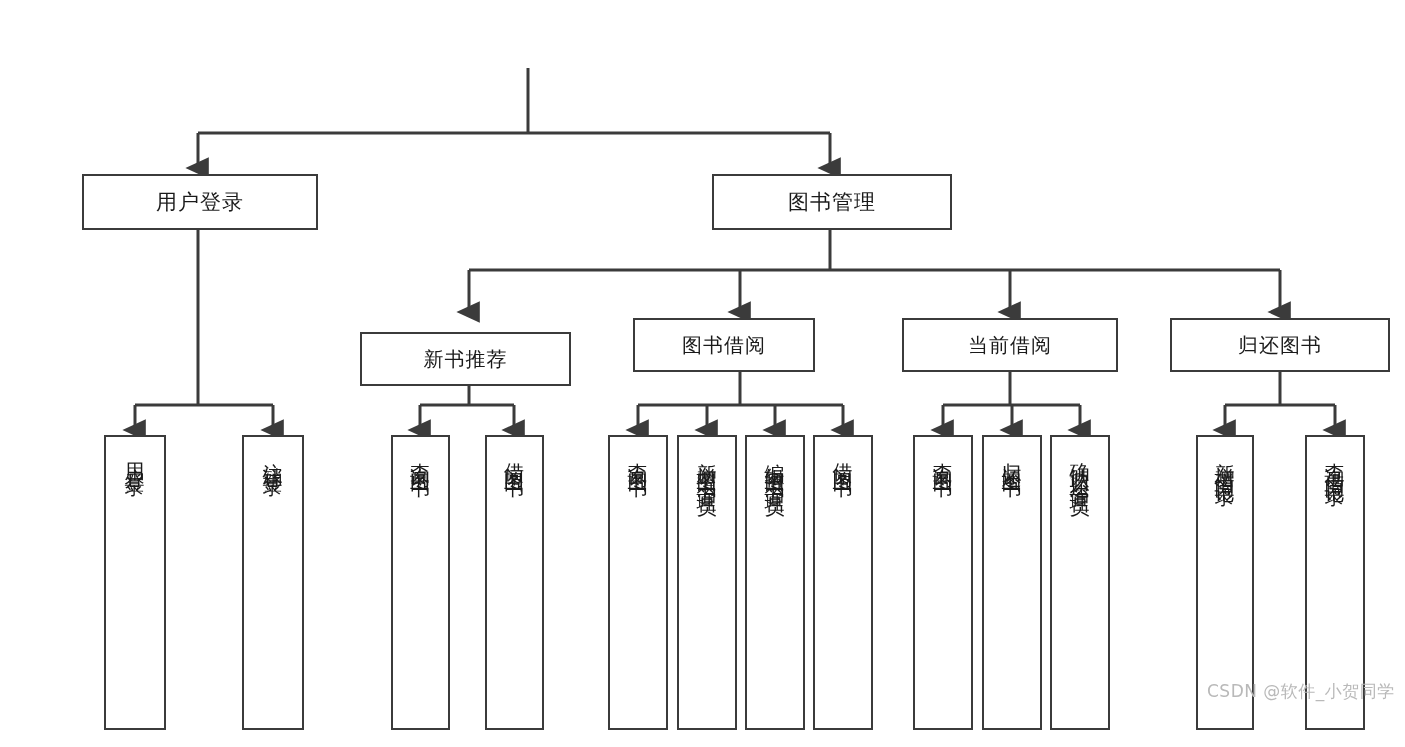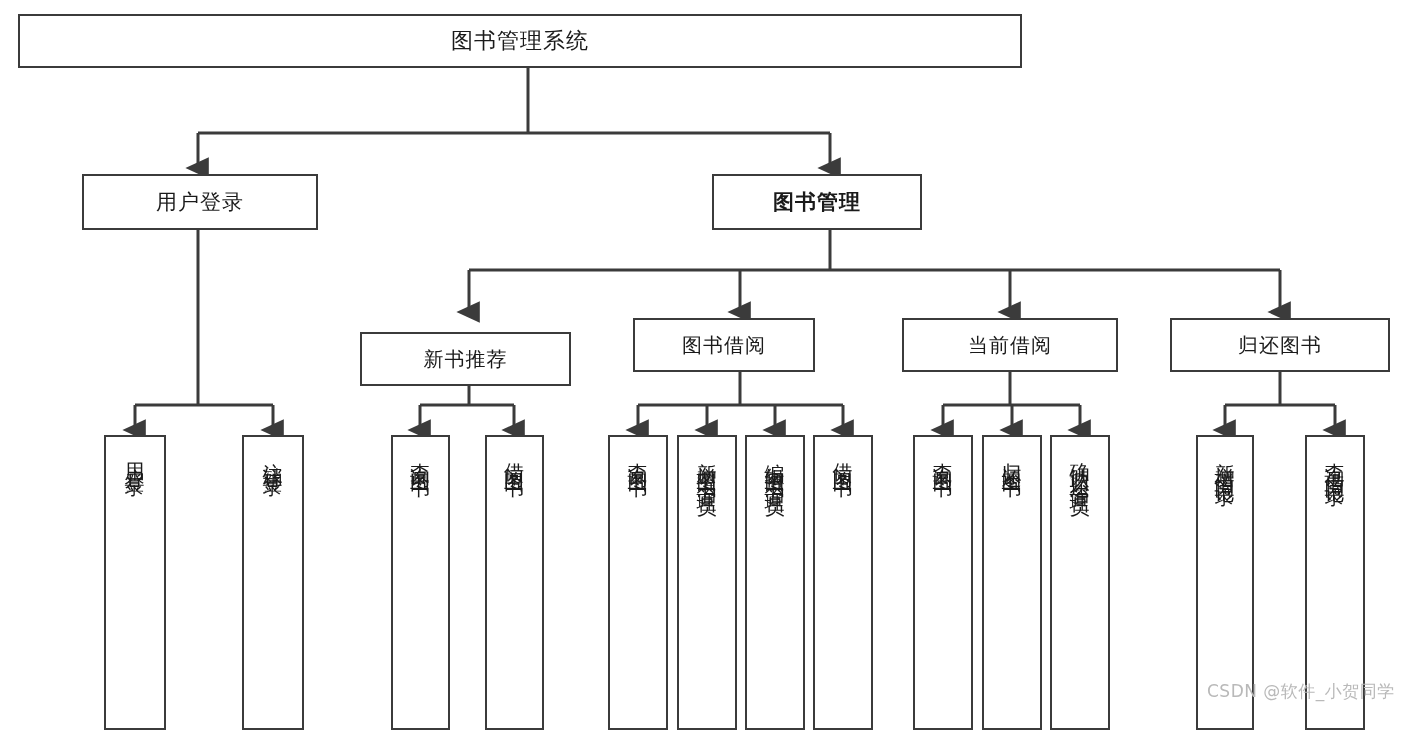--- a/index.html
+++ b/index.html
@@ -117,28 +117,25 @@
       <path d="M1012,405 L1012,430" marker-end="url(#arrowhead)"></path>
       <path d="M1080,405 L1080,430" marker-end="url(#arrowhead)"></path>
 
       <path d="M1280,372 L1280,405"></path>
       <path d="M1225,405 L1335,405"></path>
       <path d="M1225,405 L1225,430" marker-end="url(#arrowhead)"></path>
       <path d="M1335,405 L1335,430" marker-end="url(#arrowhead)"></path>
     </g>
   </svg>
 
-  <div class="node node-root" style="left:18px; top:14px; width:1004px; height:54px;">
-    <span>图书管理系统</span>
-  </div>
 
   <div class="node node-l1" style="left:82px; top:174px; width:236px; height:56px;">
     <span>用户登录</span>
   </div>
-  <div class="node node-l1" style="left:712px; top:174px; width:210px; height:56px;font-weight:bold;">
+  <div class="node node-l1" style="left:712px; top:174px; width:240px; height:56px;">
     <span>图书管理</span>
   </div>
 
   <div class="node node-l2" style="left:360px; top:332px; width:211px; height:54px;">
     <span>新书推荐</span>
   </div>
   <div class="node node-l2" style="left:633px; top:318px; width:182px; height:54px;">
     <span>图书借阅</span>
   </div>
   <div class="node node-l2" style="left:902px; top:318px; width:216px; height:54px;font-family:Liberation Mono, monospace;">

